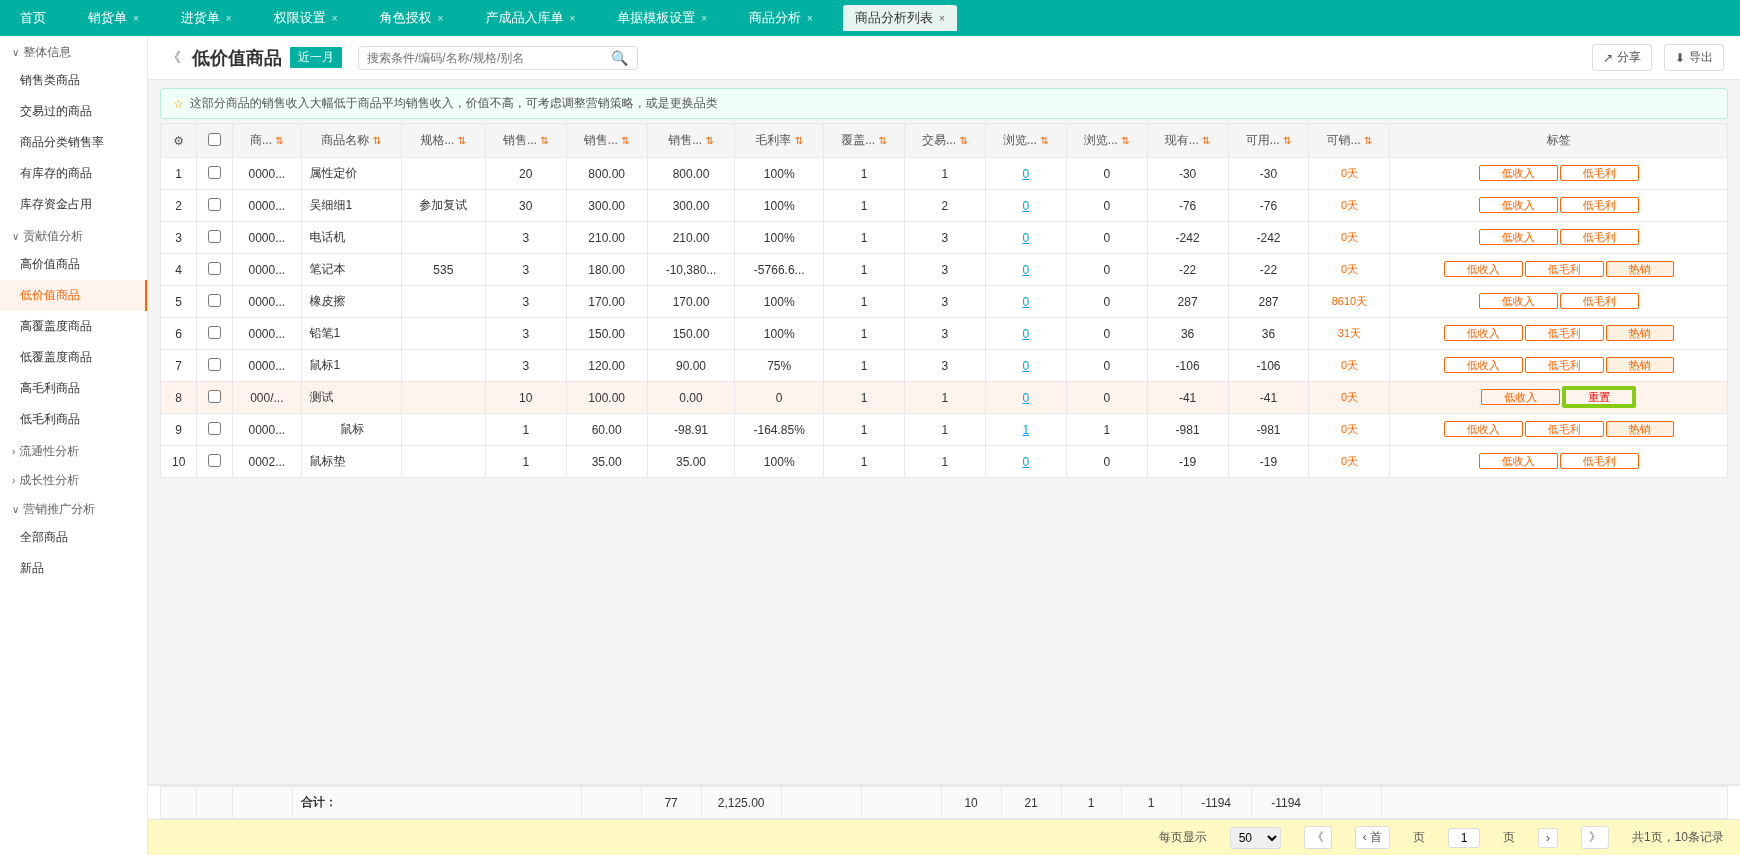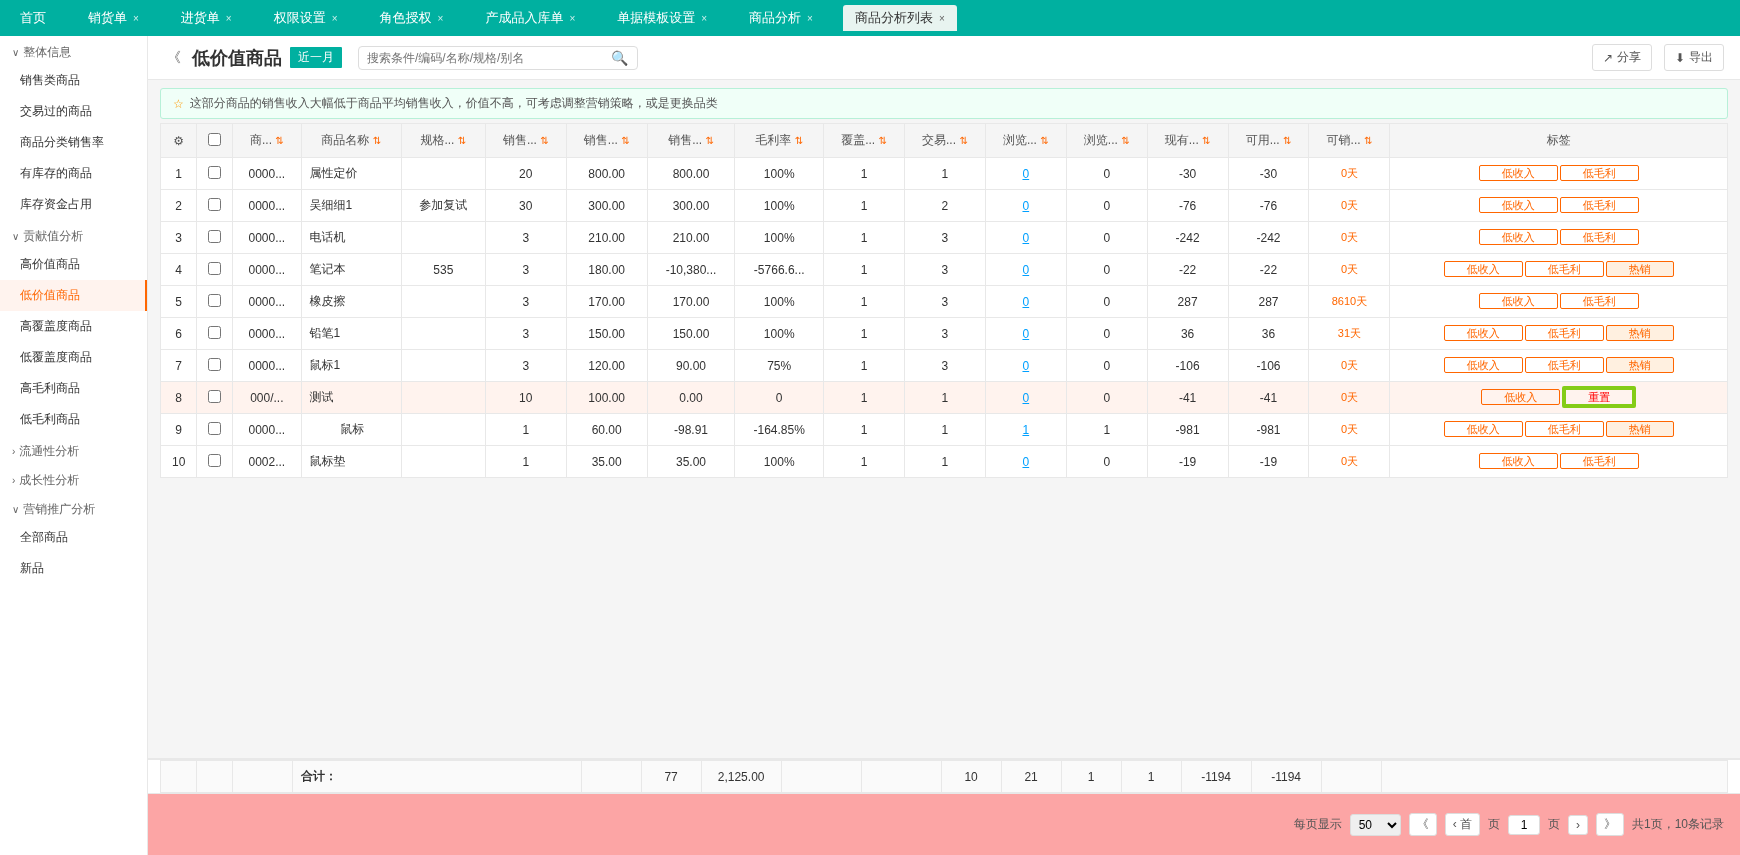--- a/index.html
+++ b/index.html
@@ -202,27 +202,27 @@
     
     
     .table-footer {
       background: #fff;
       border-top: 2px solid #e8e8e8;
       padding: 0 12px;
     }
     
     
     .pagination-bar {
-      background: #fca5a5;
+      background: #fef9c3;
       border-top: 1px solid #e8e8e8;
-      padding: 19px 16px;
+      padding: 6px 16px;
       display: flex;
       align-items: center;
       justify-content: flex-end;
-      gap: 8px;
+      gap: 23px;
       font-size: 12px;
       color: #555;
     }
     .page-size-select {
       border: 1px solid #ddd;
       border-radius: 3px;
       padding: 2px 4px;
       font-size: 12px;
     }
     .page-btn {

